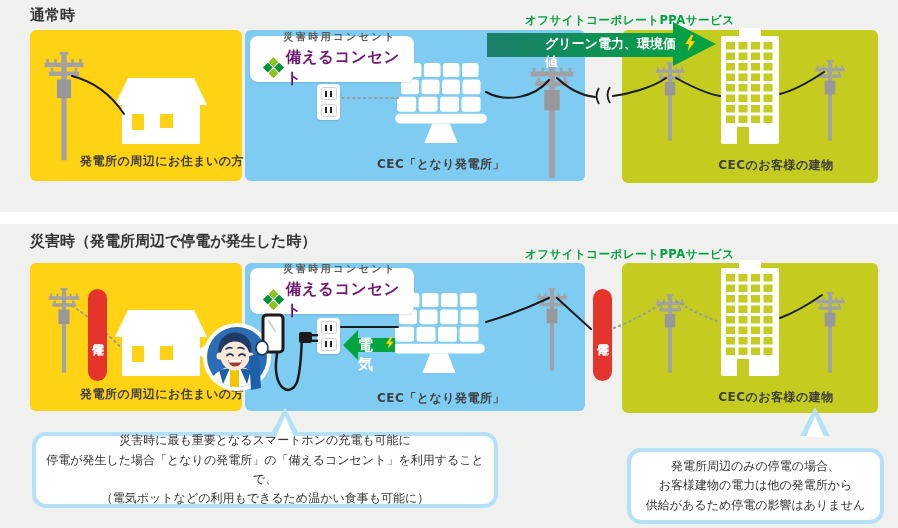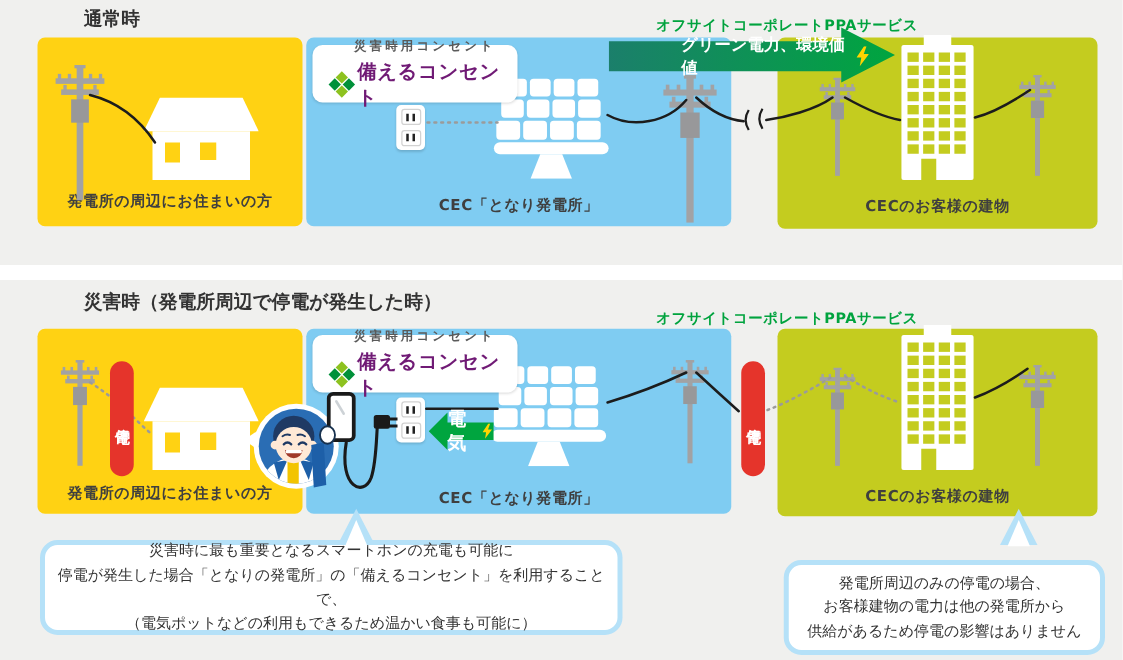--- a/index.html
+++ b/index.html
@@ -1,37 +1,37 @@
 <!DOCTYPE html>
 <html style="--background: #f0f0ee; --resident-box: #ffd213; --plant-box: #7fccf2; --customer-box: #c4cc1f; --ppa-green: #00a33e; --arrow-teal: #1b7f6b; --arrow-green: #00a53f; --outage-red: #e5342b; --callout-border: #b5e1f8; --bolt-yellow: #ffd400;"><head>
 <meta charset="utf-8">
 <style>
   html,body{margin:0;padding:0;}
   body{font-family:"DejaVu Sans","Liberation Sans",sans-serif;}
   #canvas{position:relative;width:898px;height:528px;background:var(--background,#f0f0ee);overflow:hidden;}
   .abs{position:absolute;}
   .box{position:absolute;border-radius:6px;}
-  .box-label{position:absolute;text-align:center;font-weight:bold;font-size:12px;color:#3f3f3f;letter-spacing:.5px;}
-  .heading{position:absolute;font-weight:bold;font-size:15px;color:#333;margin-left:37px;}
+  .box-label{position:absolute;text-align:center;font-weight:bold;font-size:12px;color:#3f3f3f;letter-spacing:.5px;padding-left:26px;}
+  .heading{position:absolute;font-weight:bold;font-size:15px;color:#333;}
   .ppa{position:absolute;font-weight:bold;font-size:11.5px;color:var(--ppa-green,#00a33e);letter-spacing:.5px;}
   .card{position:absolute;background:#fff;border-radius:8px;box-shadow:0 1px 2px rgba(0,0,0,.12);
         display:flex;flex-direction:column;align-items:center;justify-content:center;gap:3px;padding-left:16px;}
   .card-caption{font-size:10px;color:#5a5a5a;letter-spacing:2.5px;font-weight:bold;}
   .card-brand{display:flex;align-items:center;gap:5px;font-size:15.5px;font-weight:bold;color:#701a75;letter-spacing:.5px;}
   .diamond{width:15px;height:15px;transform:rotate(45deg);display:grid;grid-template-columns:6.5px 6.5px;grid-template-rows:6.5px 6.5px;gap:1.5px;}
   .diamond i{display:block;}
   .outlet{position:absolute;width:23px;height:36px;background:#fff;border-radius:4px;box-shadow:0 1px 2px rgba(0,0,0,.15);
           display:flex;flex-direction:column;align-items:center;justify-content:space-evenly;}
   .socket{width:14px;height:11px;border:1.5px solid #d2d2d2;border-radius:2.5px;background:#fff;
           display:flex;gap:3px;align-items:center;justify-content:center;}
   .slot{width:2px;height:6px;background:#222;}
   .pill{position:absolute;width:19px;height:92px;background:var(--outage-red,#e5342b);border-radius:10px;
         display:flex;align-items:center;justify-content:center;color:#fff;font-weight:bold;font-size:12px;
         writing-mode:vertical-rl;text-orientation:upright;letter-spacing:2px;}
-  .arrow-label{position:absolute;display:flex;align-items:center;justify-content:center;gap:3px;
+  .arrow-label{position:absolute;display:flex;justify-content:center;gap:3px;
                color:#fff;font-weight:bold;}
   .callout{position:absolute;background:#fff;border:4px solid var(--callout-border,#b5e1f8);border-radius:14px;
            display:flex;flex-direction:column;align-items:center;justify-content:center;
            font-size:12px;line-height:1.62;color:#333;text-align:center;}
   .tail-outer{position:absolute;width:0;height:0;border-left:15px solid transparent;border-right:15px solid transparent;
               border-bottom:29px solid var(--callout-border,#b5e1f8);z-index:6;}
   .tail-inner{position:absolute;width:0;height:0;border-left:9px solid transparent;border-right:9px solid transparent;
               border-bottom:21px solid #fff;z-index:7;}
   .divider{position:absolute;left:0;top:212px;width:898px;height:12px;background:#fff;}
   svg{display:block;}

